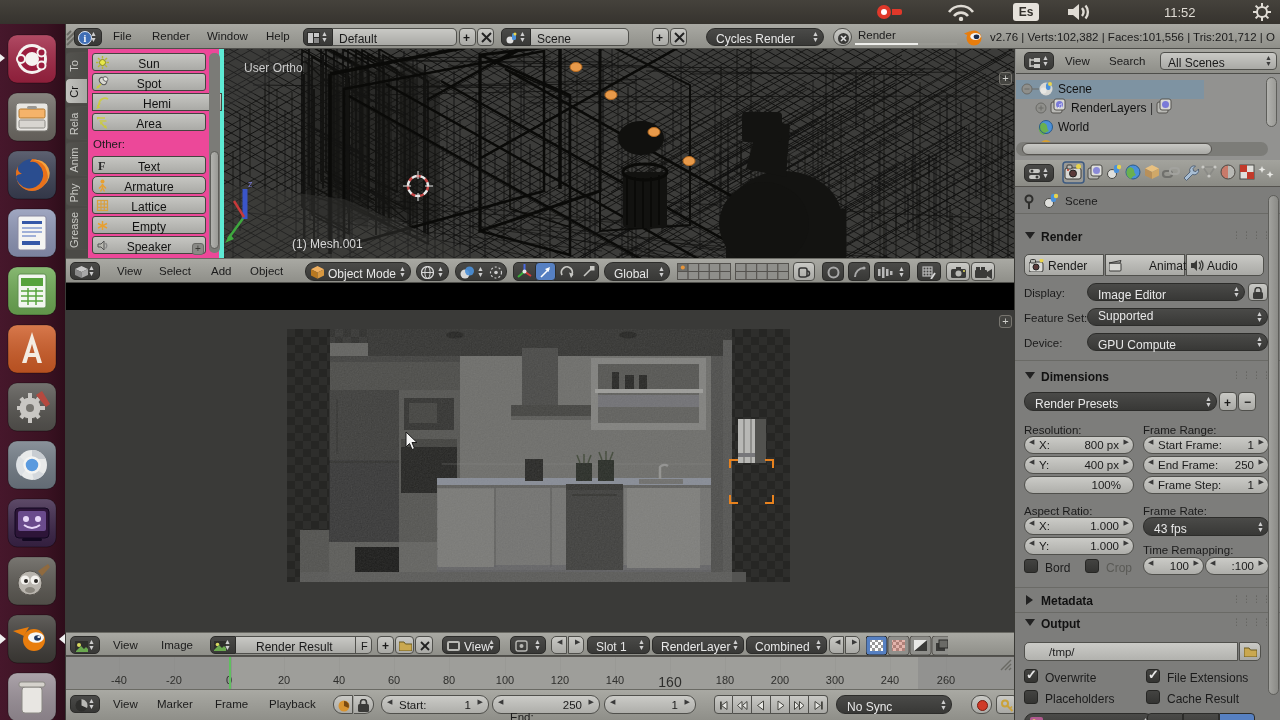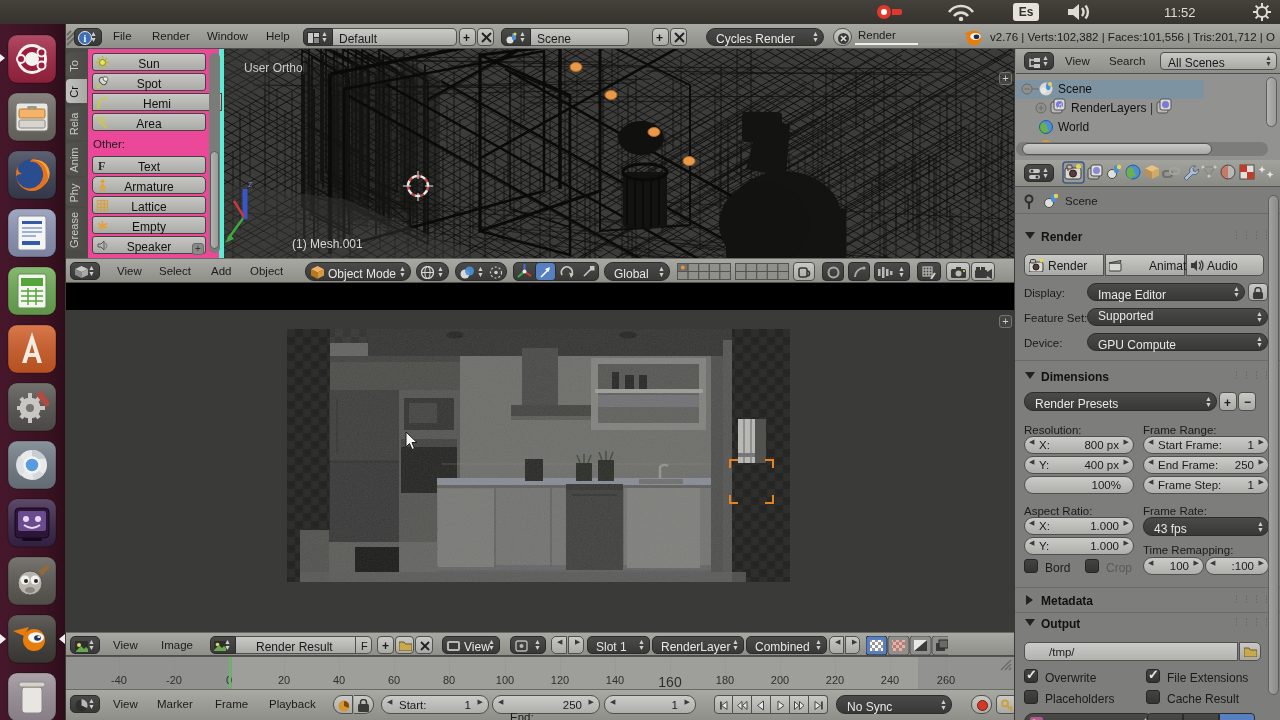--- a/index.html
+++ b/index.html
@@ -1367,21 +1367,21 @@
       <div class="abs" style="left:475px;top:17px;width:40px;text-align:center;font-size:11px;color:#2e2e2c;">120</div>
       <div class="abs" style="left:495px;top:0;width:1px;height:33px;background:#88888433;"></div>
       <div class="abs" style="left:530px;top:17px;width:40px;text-align:center;font-size:11px;color:#2e2e2c;">140</div>
       <div class="abs" style="left:550px;top:0;width:1px;height:33px;background:#88888433;"></div>
       <div class="abs" style="left:585px;top:17px;width:40px;text-align:center;font-size:14px;color:#2e2e2c;">160</div>
       <div class="abs" style="left:605px;top:0;width:1px;height:33px;background:#88888433;"></div>
       <div class="abs" style="left:640px;top:17px;width:40px;text-align:center;font-size:11px;color:#2e2e2c;">180</div>
       <div class="abs" style="left:660px;top:0;width:1px;height:33px;background:#88888433;"></div>
       <div class="abs" style="left:695px;top:17px;width:40px;text-align:center;font-size:11px;color:#2e2e2c;">200</div>
       <div class="abs" style="left:715px;top:0;width:1px;height:33px;background:#88888433;"></div>
-      <div class="abs" style="left:750px;top:17px;width:40px;text-align:center;font-size:11px;color:#2e2e2c;">220</div>
+      <div class="abs" style="left:750px;top:17px;width:40px;text-align:center;font-size:11px;color:#2e2e2c;">300</div>
       <div class="abs" style="left:770px;top:0;width:1px;height:33px;background:#88888433;"></div>
       <div class="abs" style="left:805px;top:17px;width:40px;text-align:center;font-size:11px;color:#2e2e2c;">240</div>
       <div class="abs" style="left:825px;top:0;width:1px;height:33px;background:#88888433;"></div>
       <div class="abs" style="left:861px;top:17px;width:40px;text-align:center;font-size:11px;color:#2e2e2c;">260</div>
       <div class="abs" style="left:881px;top:0;width:1px;height:33px;background:#88888433;"></div>
  <div class="abs" style="left:164px;top:0;width:2px;height:33px;background:#5fbf5f;"></div>
  <svg class="abs" style="right:1px;top:1px" width="14" height="14">
         <g stroke="#6a6a64" stroke-width="1.5">
           <line x1="2" y1="12" x2="12" y2="2"></line>
           <line x1="6" y1="12" x2="12" y2="6"></line>

